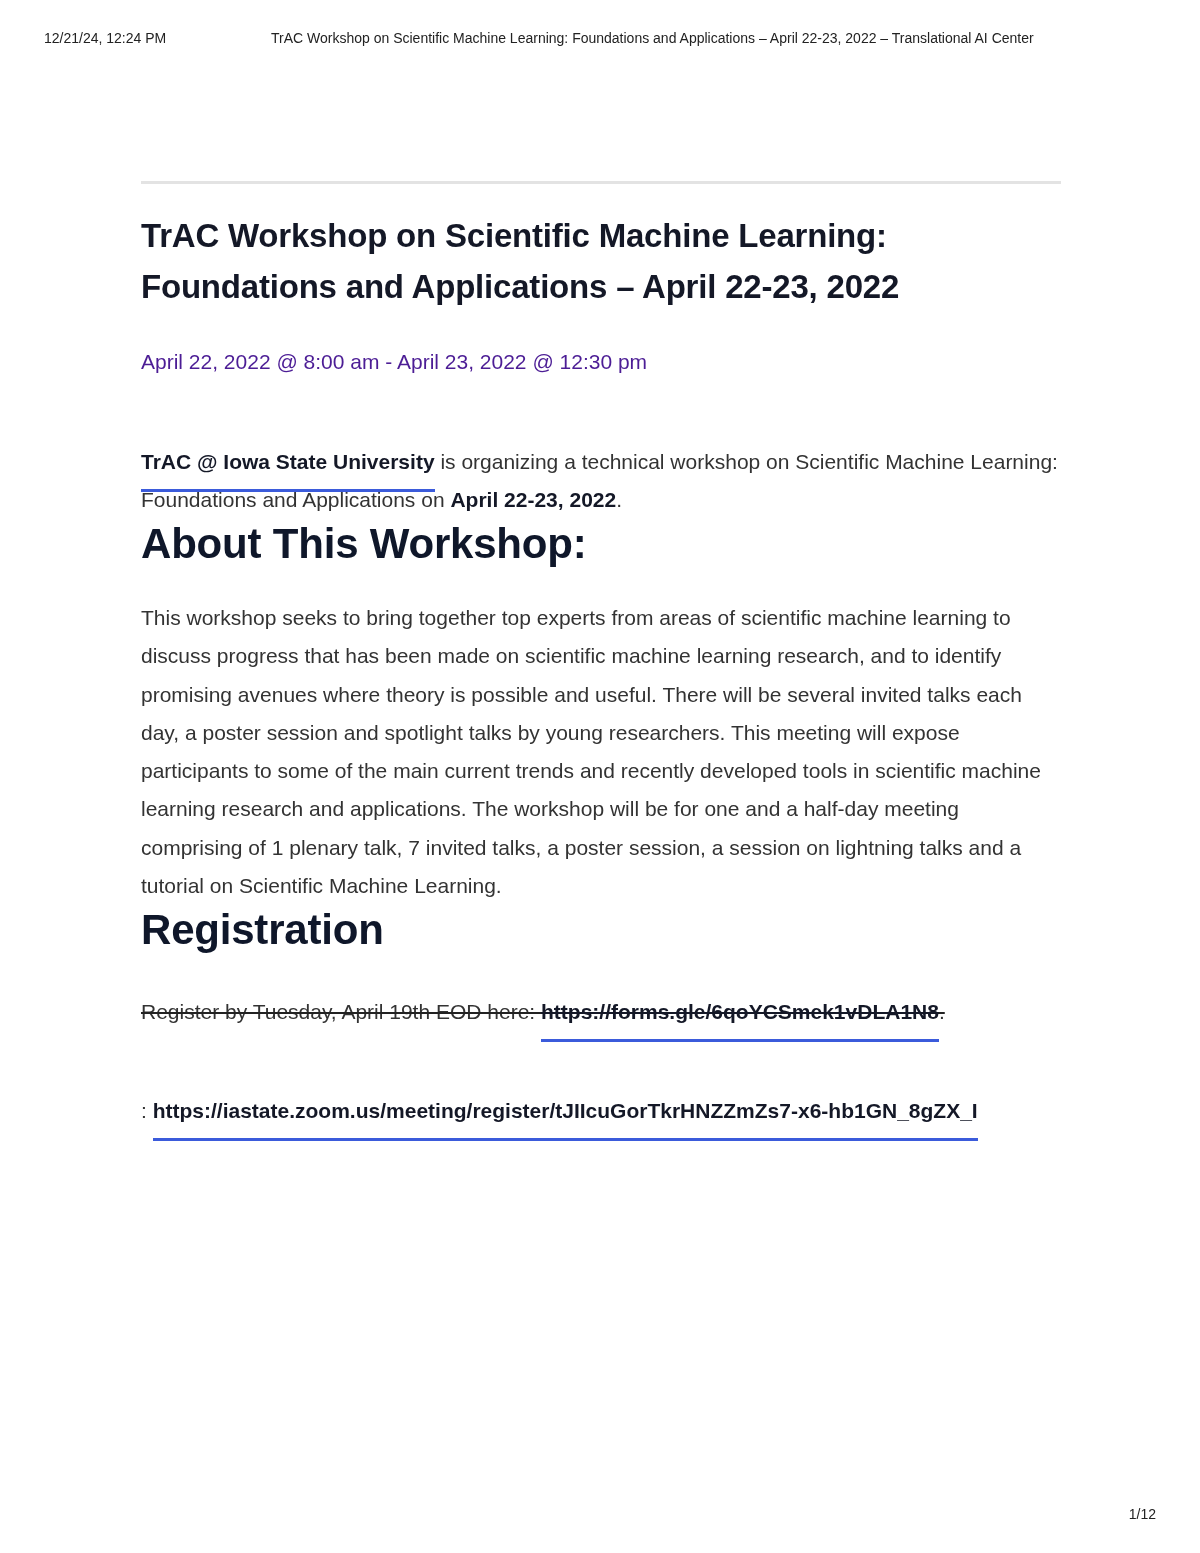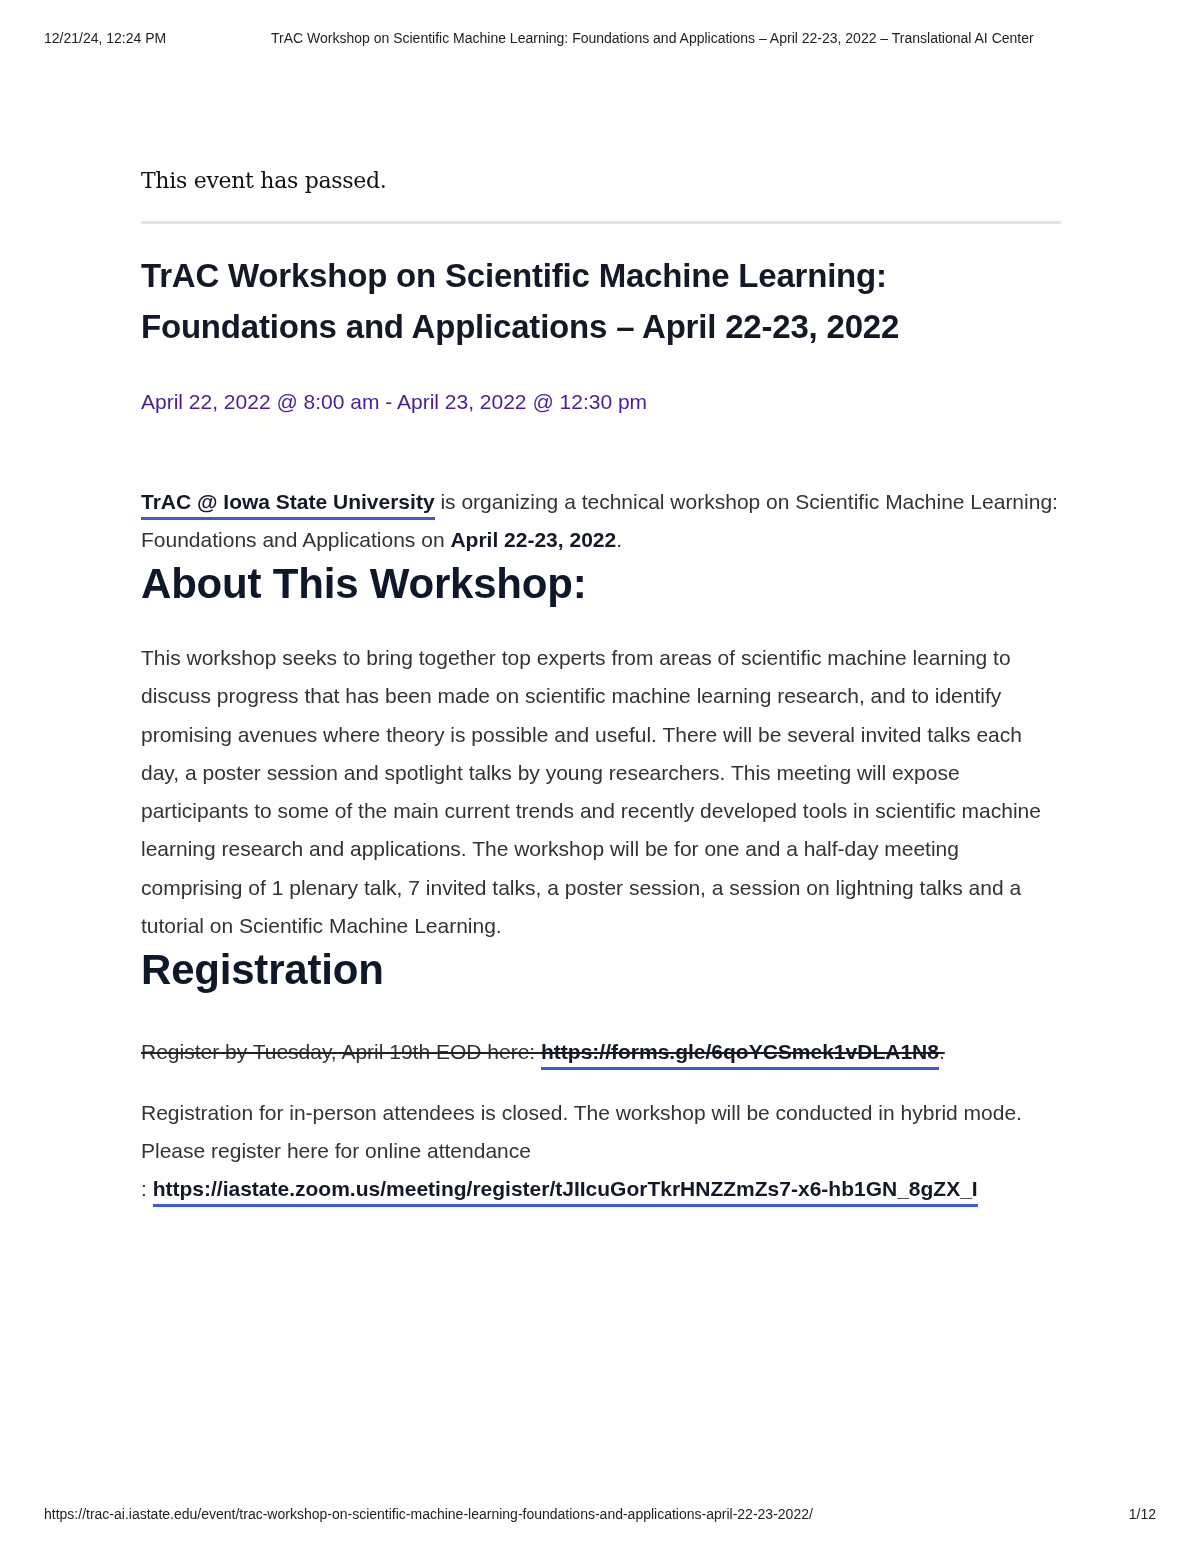--- a/index.html
+++ b/index.html
@@ -87,21 +87,21 @@
       font-size: 21px;
       line-height: 38px;
       color: #333;
       margin: 66px 0 0 0;
     }
     a.link {
       color: #141827;
       font-weight: bold;
       text-decoration: none;
       border-bottom: 3px solid #3b5bdb;
-      padding-bottom: 4px;
+      padding-bottom: 16px;
     }
     .intro strong { color: #141827; }
     h2.section {
       font-size: 42px;
       font-weight: bold;
       color: #0f172a;
       margin: 0;
       line-height: 50px;
       letter-spacing: -0.2px;
     }
@@ -124,35 +124,33 @@
   </style>
 </head>
 <body>
 
 <div class="print-header">
   <span class="ph-date">12/21/24, 12:24 PM</span>
   <span class="ph-title">TrAC Workshop on Scientific Machine Learning: Foundations and Applications – April 22-23, 2022 – Translational AI Center</span>
 </div>
 
 <main class="content">
-  <p class="notice">This event has passed.</p>
   <hr class="divider">
 
   <h1 class="event-title">TrAC Workshop on Scientific Machine Learning: Foundations and Applications – April 22-23, 2022</h1>
 
   <div class="event-date">April 22, 2022 @ 8:00 am - April 23, 2022 @ 12:30 pm</div>
 
   <p class="intro"><a class="link" href="#">TrAC @ Iowa State University</a><span> is organizing a technical workshop on Scientific Machine Learning: Foundations and Applications on </span><strong>April 22-23, 2022</strong><span>.</span></p>
 
   <h2 class="section h-about">About This Workshop:</h2>
   <p class="para about-para">This workshop seeks to bring together top experts from areas of scientific machine learning to discuss progress that has been made on scientific machine learning research, and to identify promising avenues where theory is possible and useful. There will be several invited talks each day, a poster session and spotlight talks by young researchers. This meeting will expose participants to some of the main current trends and recently developed tools in scientific machine learning research and applications. The workshop will be for one and a half-day meeting comprising of 1 plenary talk, 7 invited talks, a poster session, a session on lightning talks and a tutorial on Scientific Machine Learning.</p>
 
   <h2 class="section h-reg">Registration</h2>
 
   <p class="para struck"><span>Register by Tuesday, April 19th EOD here: </span><a class="link" href="#">https://forms.gle/6qoYCSmek1vDLA1N8</a><span>.</span></p>
 
-  <p class="para reg-para"><span>Registration for in-person attendees is closed. The workshop will be conducted in hybrid mode. Please register here for online attendance </span><br><span>: </span><a class="link" href="#" style="word-break: break-all; text-align: center;">https://iastate.zoom.us/meeting/register/tJIIcuGorTkrHNZZmZs7-x6-hb1GN_8gZX_I</a></p>
+  <p class="para reg-para"><br><span>: </span><a class="link" href="#" style="word-break: break-all; text-align: center;">https://iastate.zoom.us/meeting/register/tJIIcuGorTkrHNZZmZs7-x6-hb1GN_8gZX_I</a></p>
 </main>
 
 <div class="print-footer">
-  <span class="pf-url">https://trac-ai.iastate.edu/event/trac-workshop-on-scientific-machine-learning-foundations-and-applications-april-22-23-2022/</span>
   <span class="pf-page">1/12</span>
 </div>
 
 </body></html>

